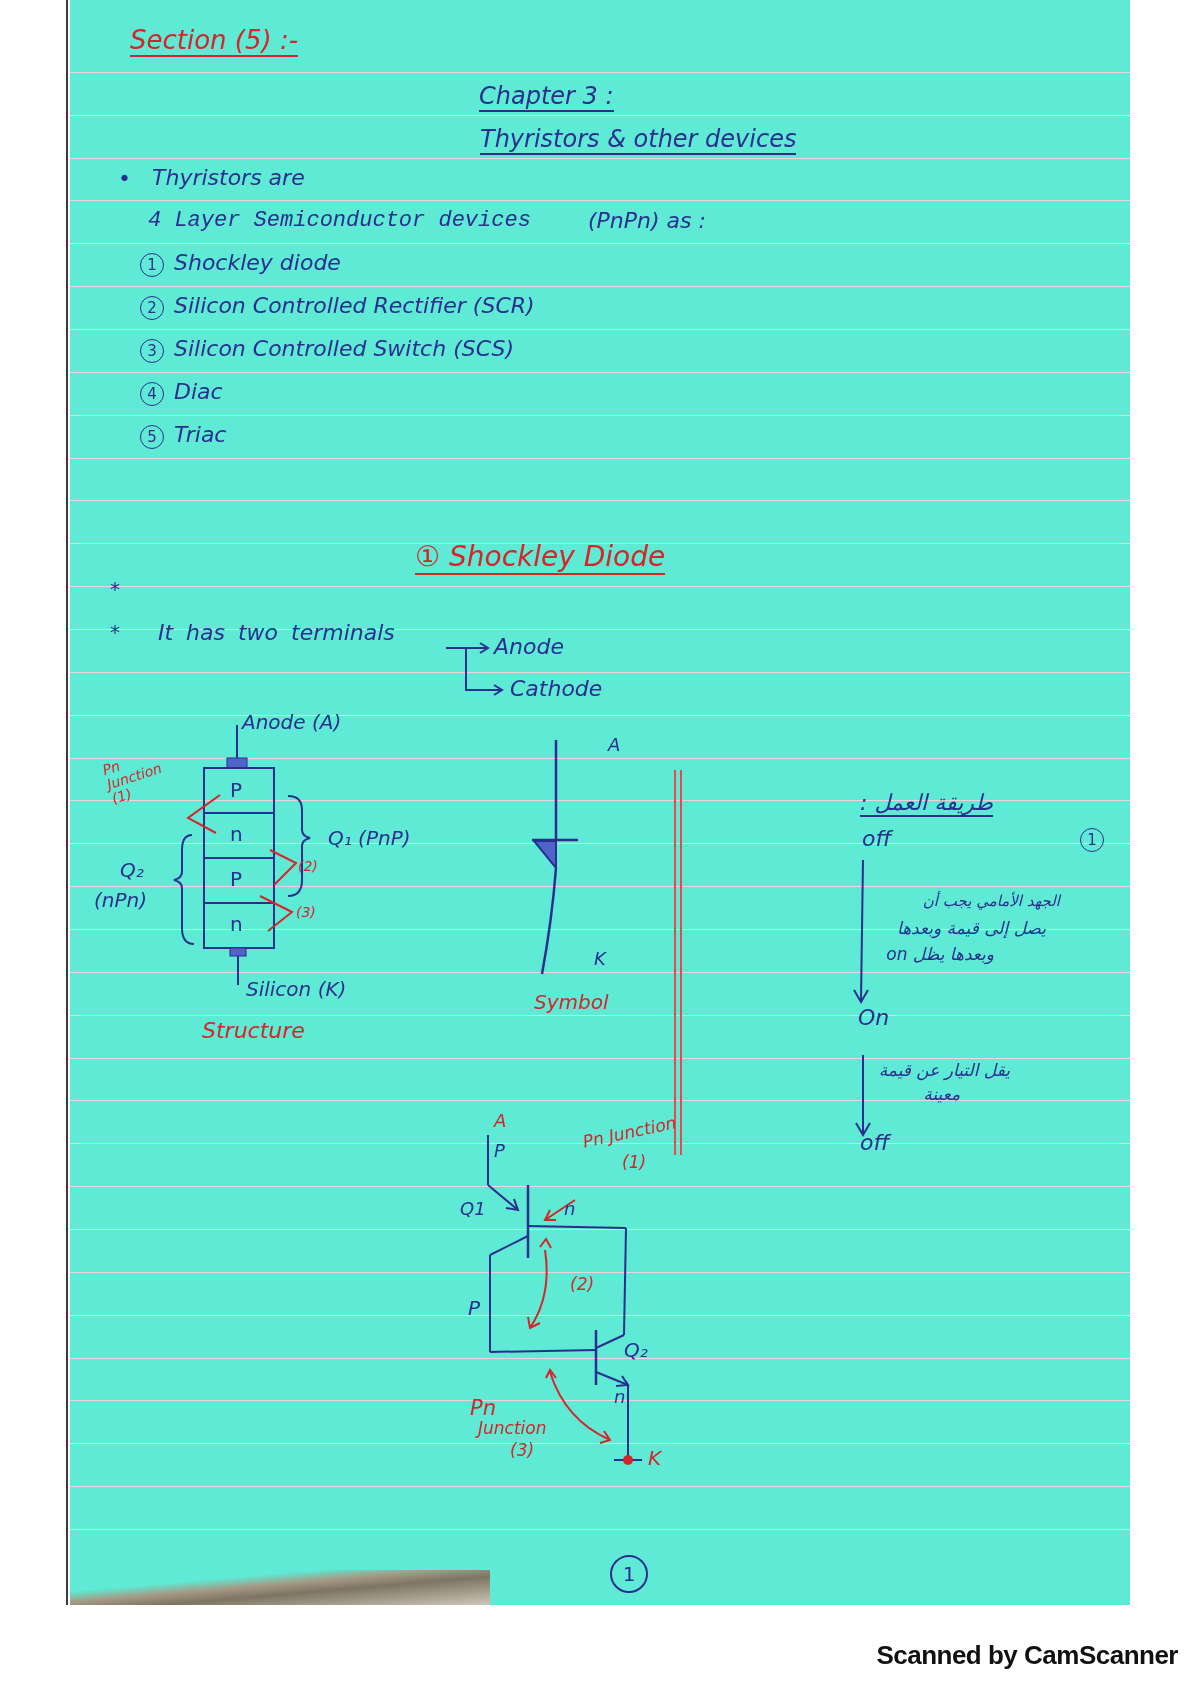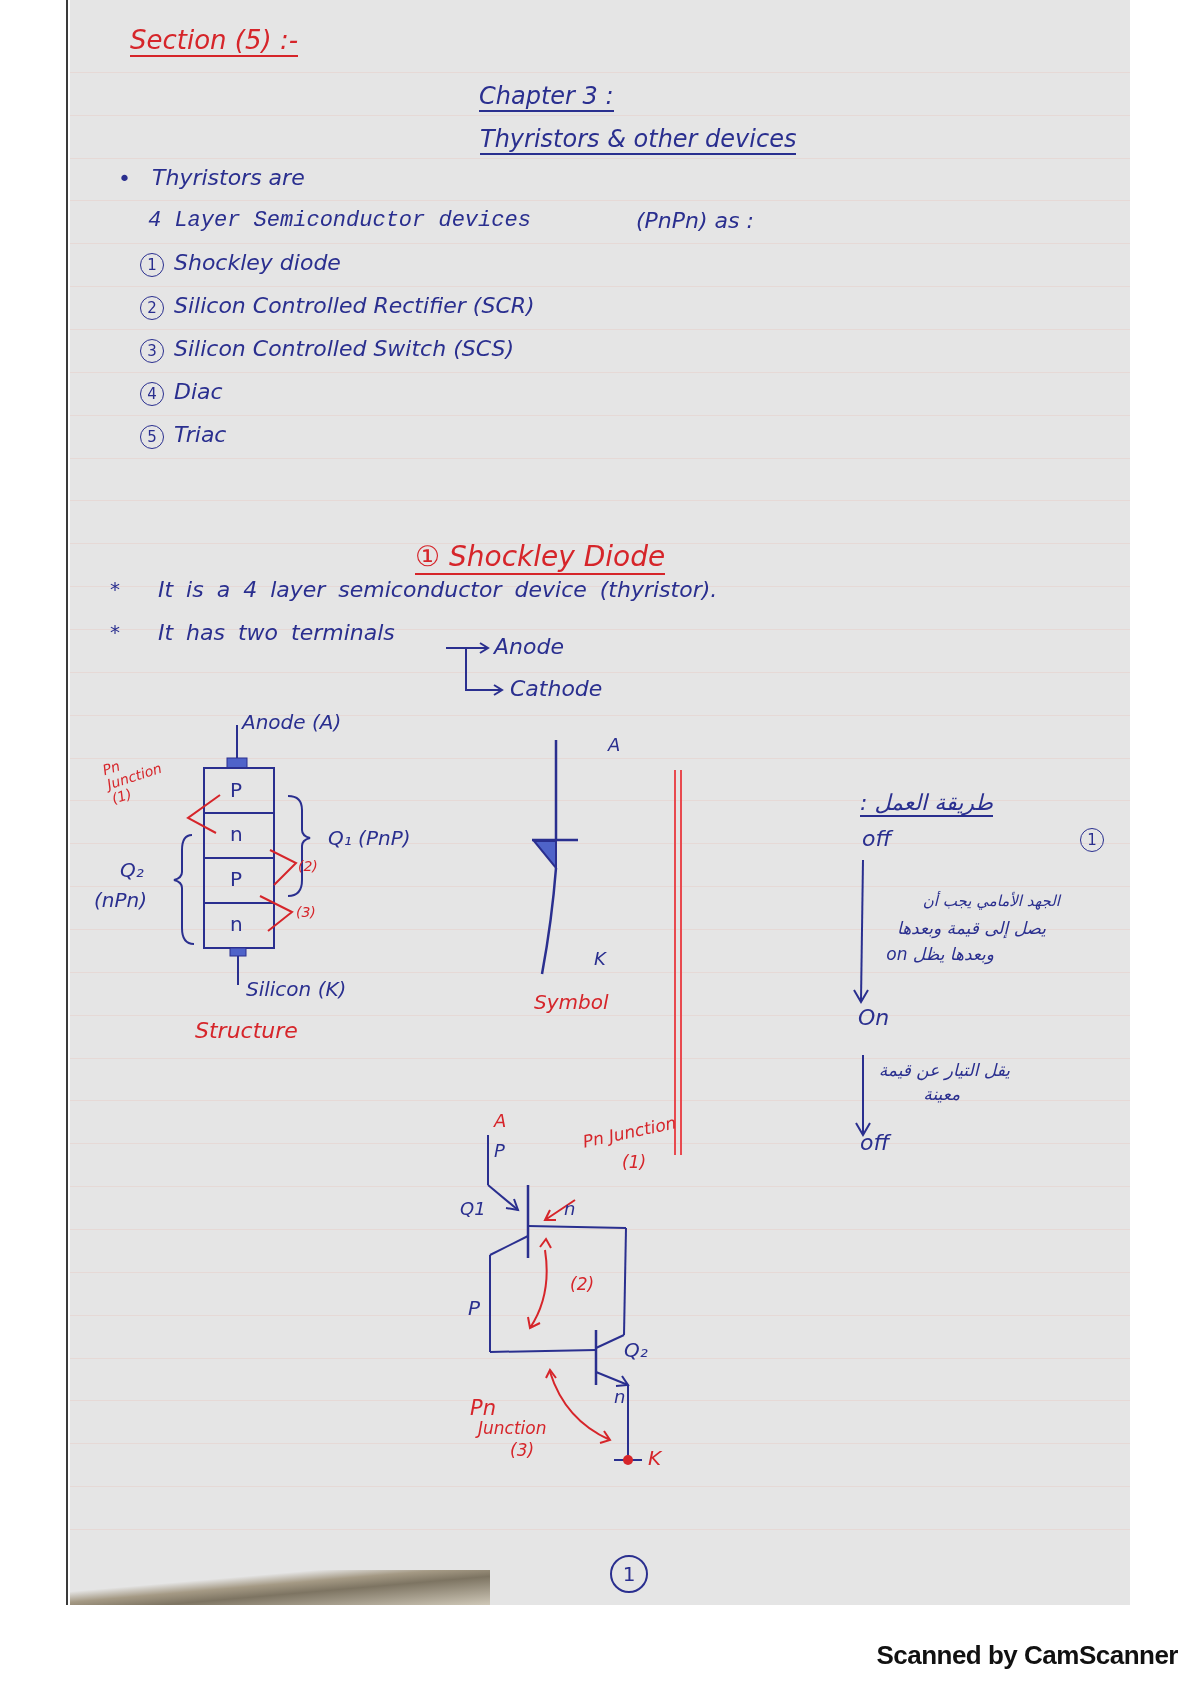--- a/index.html
+++ b/index.html
@@ -1,19 +1,19 @@
 <!DOCTYPE html>
 <html><head>
 <meta charset="utf-8">
 <style>
   html, body { margin: 0; padding: 0; background: #ffffff; }
   body { width: 1200px; height: 1698px; position: relative; overflow: hidden;
          font-family: "DejaVu Sans", sans-serif; }
   .page { position: absolute; left: 70px; top: 0; width: 1060px; height: 1605px;
-          background: #e5e5e5; overflow: hidden; }
+          background: #5eead4; overflow: hidden; }
   .rule { position: absolute; left: 0; width: 100%; height: 1px; background: #e6d9d6; }
   .abs { position: absolute; white-space: nowrap; }
   .hand { font-family: "DejaVu Sans", sans-serif; font-style: italic; }
   .blue { color: #2a2f8f; }
   .red { color: #d6252a; }
   .ul-red { border-bottom: 2px solid #d6252a; }
   .ul-blue { border-bottom: 2px solid #2a2f8f; }
   .circ { display: inline-block; width: 22px; height: 22px; border: 1.5px solid #2a2f8f;
           border-radius: 50%; text-align: center; line-height: 22px; font-size: 15px;
           margin-right: 10px; font-style: normal; }
@@ -68,41 +68,40 @@
   <div class="rule" style="top:1486px"></div>
   <div class="rule" style="top:1529px"></div>
 
   <div class="abs hand red ul-red" style="left:60px; top:25px; font-size:26px;">Section (5) :-</div>
   <div class="abs hand blue ul-blue" style="left:380px; top:82px; font-size:24px;margin-left:29px;">Chapter 3 :</div>
   <div class="abs hand blue ul-blue" style="left:410px; top:125px; font-size:24px;">Thyristors &amp; other devices</div>
 
   <div class="abs blue" style="left:48px; top:166px; font-size:22px;">•</div>
   <div class="abs hand blue" style="left:82px; top:165px; font-size:22px;">Thyristors are</div>
   <div class="abs hand blue" style="left:78px; top:208px; font-size:22px;font-family:Liberation Mono, monospace;">4 Layer Semiconductor devices</div>
-  <div class="abs hand blue" style="left:518px; top:208px; font-size:22px;margin-left:48px;">(PnPn) as :</div>
+  <div class="abs hand blue" style="left:518px; top:208px; font-size:22px;">(PnPn) as :</div>
 
   <div class="abs hand blue" style="left:70px; top:250px; font-size:22px;">
     <span class="circ">1</span><span>Shockley diode</span>
   </div>
   <div class="abs hand blue" style="left:70px; top:293px; font-size:22px;">
     <span class="circ">2</span><span>Silicon Controlled Rectifier (SCR)</span>
   </div>
   <div class="abs hand blue" style="left:70px; top:336px; font-size:22px;">
     <span class="circ">3</span><span>Silicon Controlled Switch (SCS)</span>
   </div>
   <div class="abs hand blue" style="left:70px; top:379px; font-size:22px;">
     <span class="circ">4</span><span>Diac</span>
   </div>
   <div class="abs hand blue" style="left:70px; top:422px; font-size:22px;">
     <span class="circ">5</span><span>Triac</span>
   </div>
 
   <div class="abs hand red ul-red" style="left:345px; top:540px; font-size:28px;">① Shockley Diode</div>
   <div class="abs blue" style="left:40px; top:577px; font-size:20px;">*</div>
-  <div class="abs hand blue" style="left:88px; top:577px; font-size:22px; word-spacing:6px;">It is a 4 layer semiconductor device (thyristor).</div>
   <div class="abs blue" style="left:40px; top:620px; font-size:20px;">*</div>
   <div class="abs hand blue" style="left:88px; top:620px; font-size:22px; word-spacing:6px;">It has two terminals</div>
   <svg style="left:0; top:0;" width="1060" height="700">
     <path d="M376 648 H418 M410 643 L418 648 L410 653" stroke="#2a2f8f" stroke-width="2" fill="none"></path>
     <path d="M396 648 V690 H432 M424 685 L432 690 L424 695" stroke="#2a2f8f" stroke-width="2" fill="none"></path>
   </svg>
   <div class="abs hand blue" style="left:424px; top:634px; font-size:22px;">Anode</div>
   <div class="abs hand blue" style="left:440px; top:676px; font-size:22px;">Cathode</div>
 
   <svg style="left:0; top:700px;" width="460" height="360">
@@ -127,21 +126,21 @@
   <div class="abs blue" style="left:160px; top:822px; font-size:20px;">n</div>
   <div class="abs blue" style="left:160px; top:867px; font-size:20px;">P</div>
   <div class="abs blue" style="left:160px; top:912px; font-size:20px;">n</div>
   <div class="abs hand red" style="left:36px; top:752px; font-size:14px; width:70px; white-space:normal; line-height:15px; transform:rotate(-18deg);">Pn Junction (1)</div>
   <div class="abs hand red" style="left:228px; top:858px; font-size:14px;">(2)</div>
   <div class="abs hand red" style="left:226px; top:904px; font-size:14px;">(3)</div>
   <div class="abs hand blue" style="left:258px; top:826px; font-size:20px;">Q₁ (PnP)</div>
   <div class="abs hand blue" style="left:50px; top:858px; font-size:20px;">Q₂</div>
   <div class="abs hand blue" style="left:24px; top:888px; font-size:20px;">(nPn)</div>
   <div class="abs hand blue" style="left:176px; top:977px; font-size:20px;">Silicon (K)</div>
-  <div class="abs hand red" style="left:125px; top:1018px; font-size:22px;">Structure</div>
+  <div class="abs hand red" style="left:132px; top:1018px; font-size:22px;">Structure</div>
 
   <svg style="left:440px; top:730px;" width="120" height="250">
     <line x1="46" y1="10" x2="46" y2="110" stroke="#2a2f8f" stroke-width="2.5"></line>
     <line x1="22" y1="110" x2="68" y2="110" stroke="#2a2f8f" stroke-width="2.5"></line>
     <polygon points="24,111 46,111 46,138" fill="#4f63c9" stroke="#2a2f8f" stroke-width="2"></polygon>
     <path d="M46 138 Q42 190 32 244" stroke="#2a2f8f" stroke-width="2.5" fill="none"></path>
   </svg>
   <div class="abs hand blue" style="left:538px; top:734px; font-size:18px;">A</div>
   <div class="abs hand blue" style="left:524px; top:948px; font-size:18px;">K</div>
   <div class="abs hand red" style="left:464px; top:990px; font-size:20px;text-align:center;">Symbol</div>

